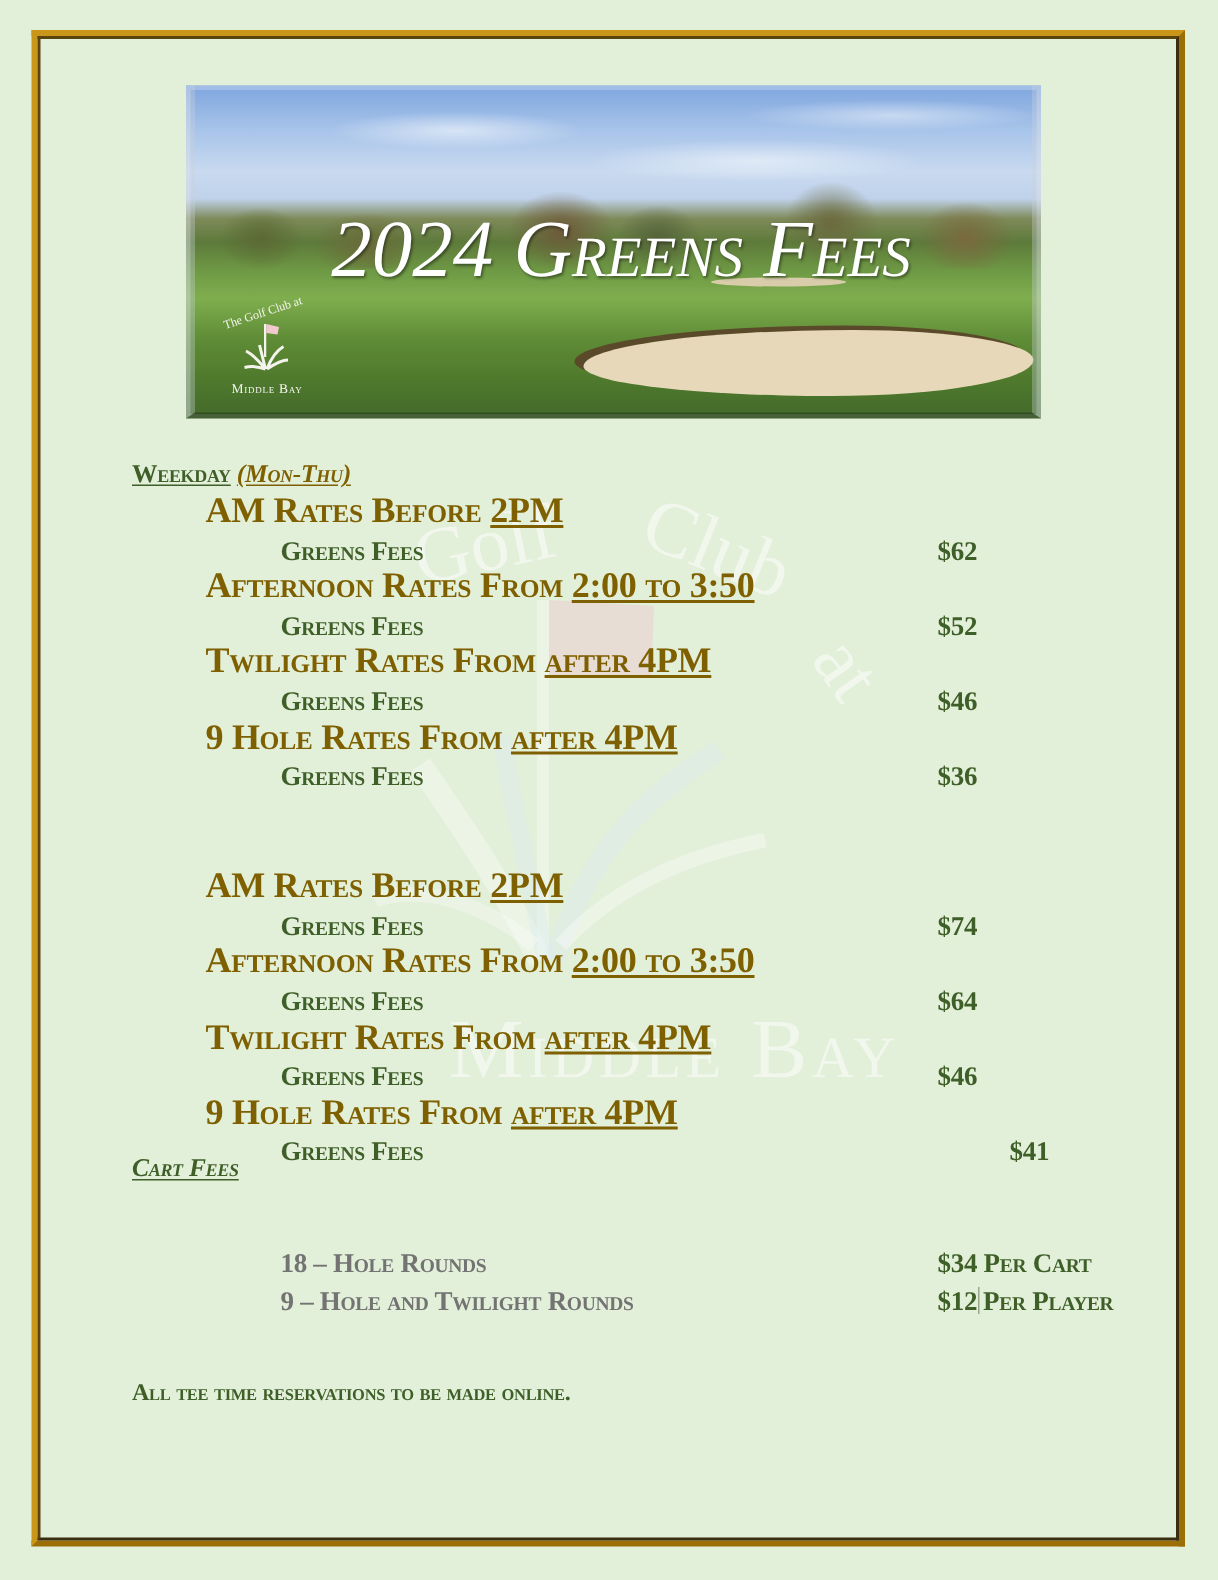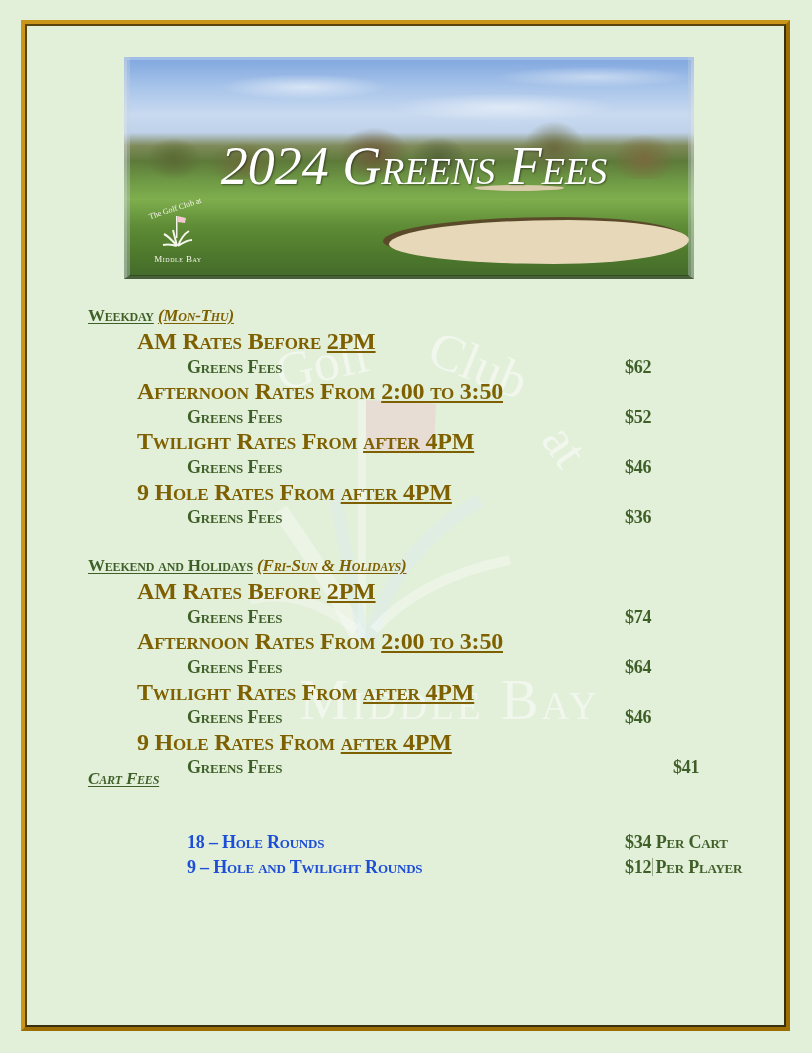--- a/index.html
+++ b/index.html
@@ -217,21 +217,21 @@
       color: #3f5f28;
       font-size: 18px;
     }
     .price {
       left: 625px;
       color: #3f5f28;
       font-size: 18px;
     }
     .cart-item {
       left: 187px;
-      color: #1d4ed8;
+      color: #737373;
       font-size: 18px;
     }
     .cart-price {
       left: 625px;
       color: #3f5f28;
       font-size: 18px;
     }
     .cart-price .amt { display: inline-block; }
     .cart-price .sep {
       display: inline-block;
@@ -314,24 +314,20 @@
     </div>
     <div class="line fee" style="top:456px;">Greens Fees</div>
     <div class="line price" style="top:456px;">$46</div>
 
     <div class="line rate" style="top:481px;">
       <span>9 Hole Rates From </span><span class="time">after 4PM</span>
     </div>
     <div class="line fee" style="top:506px;">Greens Fees</div>
     <div class="line price" style="top:506px;">$36</div>
 
-    <div class="line sec" style="top:555px;">
-      <span class="main">Weekend and Holidays</span>
-      <span class="paren">(Fri-Sun &amp; Holidays)</span>
-    </div>
 
     <div class="line rate" style="top:580px;">
       <span>AM Rates Before </span><span class="time">2PM</span>
     </div>
     <div class="line fee" style="top:606px;">Greens Fees</div>
     <div class="line price" style="top:606px;">$74</div>
 
     <div class="line rate" style="top:630px;">
       <span>Afternoon Rates From </span><span class="time">2:00 to 3:50</span>
     </div>
@@ -358,14 +354,15 @@
     <div class="line cart-price" style="top:831px;">
       <span class="amt">$34</span>
       <span>Per Cart</span>
     </div>
 
     <div class="line cart-item" style="top:856px;">9 – Hole and Twilight Rounds</div>
     <div class="line cart-price" style="top:856px;">
       <span class="amt">$12</span><span class="sep"></span><span>Per Player</span>
     </div>
 
+    <div class="line note" style="top:918px;">All tee time reservations to be made online.</div>
   </div>
 </div>
 
 </body></html>

